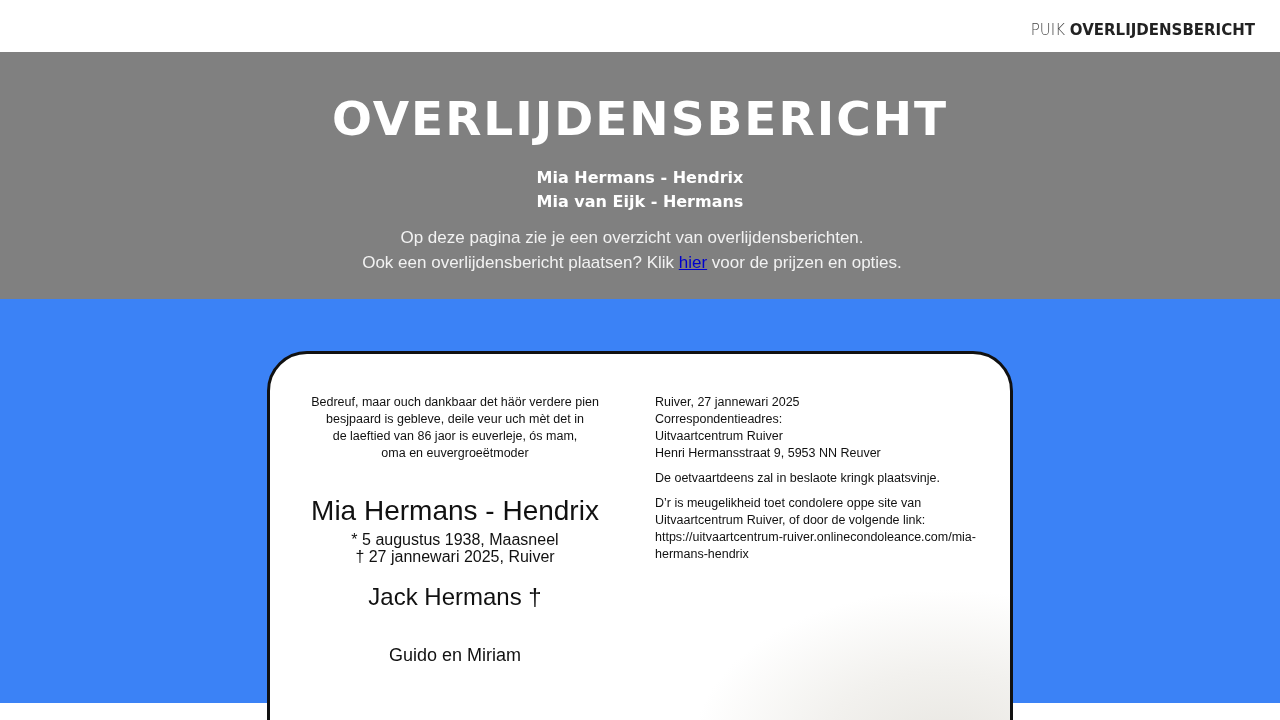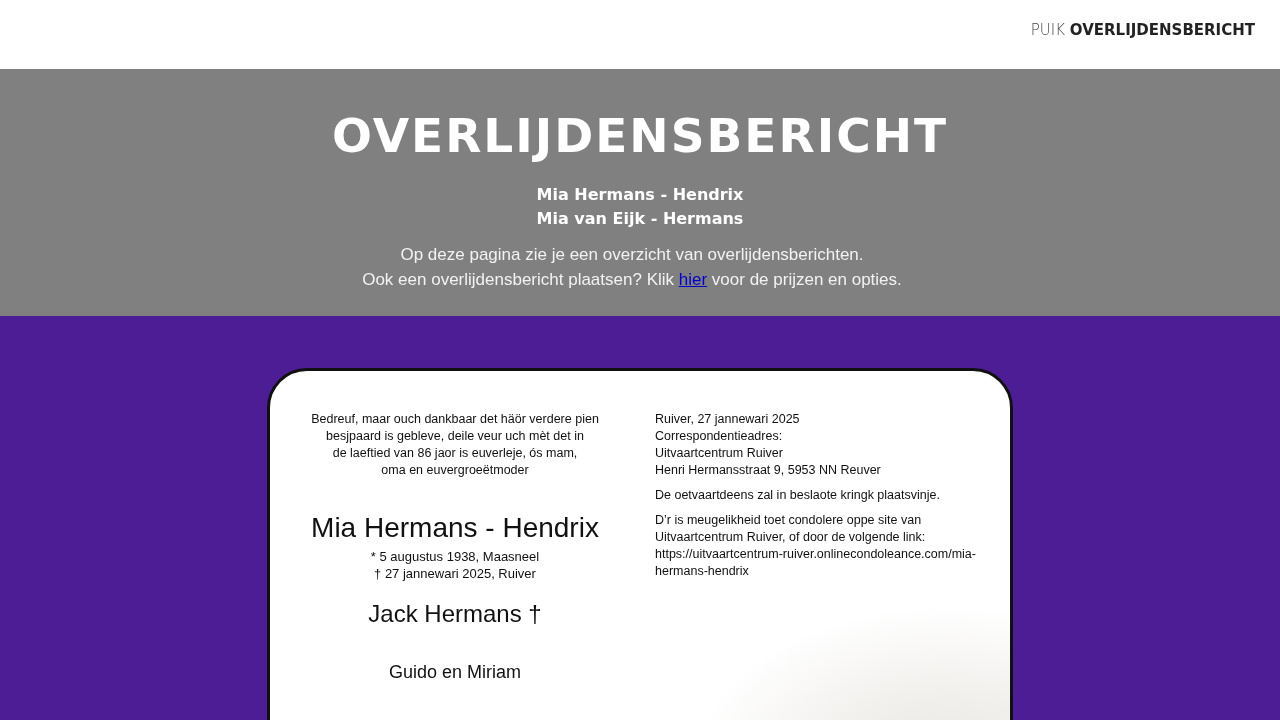--- a/index.html
+++ b/index.html
@@ -4,21 +4,21 @@
   <style>
     * { margin: 0; padding: 0; box-sizing: border-box; }
     html, body {
       width: 1280px;
       height: 720px;
       overflow: hidden;
       background: #ffffff;
       font-family: "Liberation Sans", sans-serif;
     }
     .topbar {
-      height: 69px;
+      height: 52px;
       background: #ffffff;
       position: relative;
     }
     .brand {
       position: absolute;
       right: 25px;
       top: 21px;
       font-family: "DejaVu Sans", sans-serif;
       font-size: 15px;
       color: #333333;
@@ -69,21 +69,21 @@
     }
     .hero-desc a {
       color: #1a0dab;
       color: #0000cc;
       text-decoration: underline;
     }
 
     .content {
       position: relative;
       height: 404px;
-      background: #4c1d95;
+      background: #3b82f6;
     }
     .notice-card {
       position: absolute;
       left: 267px;
       top: 52px;
       width: 746px;
       height: 420px;
       border: 3px solid #111111;
       border-radius: 40px;
       background: #ffffff;
@@ -119,21 +119,21 @@
       font-size: 12.5px;
       line-height: 17px;
     }
     .deceased-name {
       margin-top: 32px;
       font-size: 28px;
       line-height: 34px;
     }
     .dates {
       margin-top: 3px;
-      font-size: 13px;
+      font-size: 16px;
       line-height: 17px;
     }
     .spouse-label {
       margin-top: 22px;
       font-size: 12.5px;
       line-height: 17px;
     }
     .spouse-name {
       margin-top: 20px;
       font-size: 24px;

